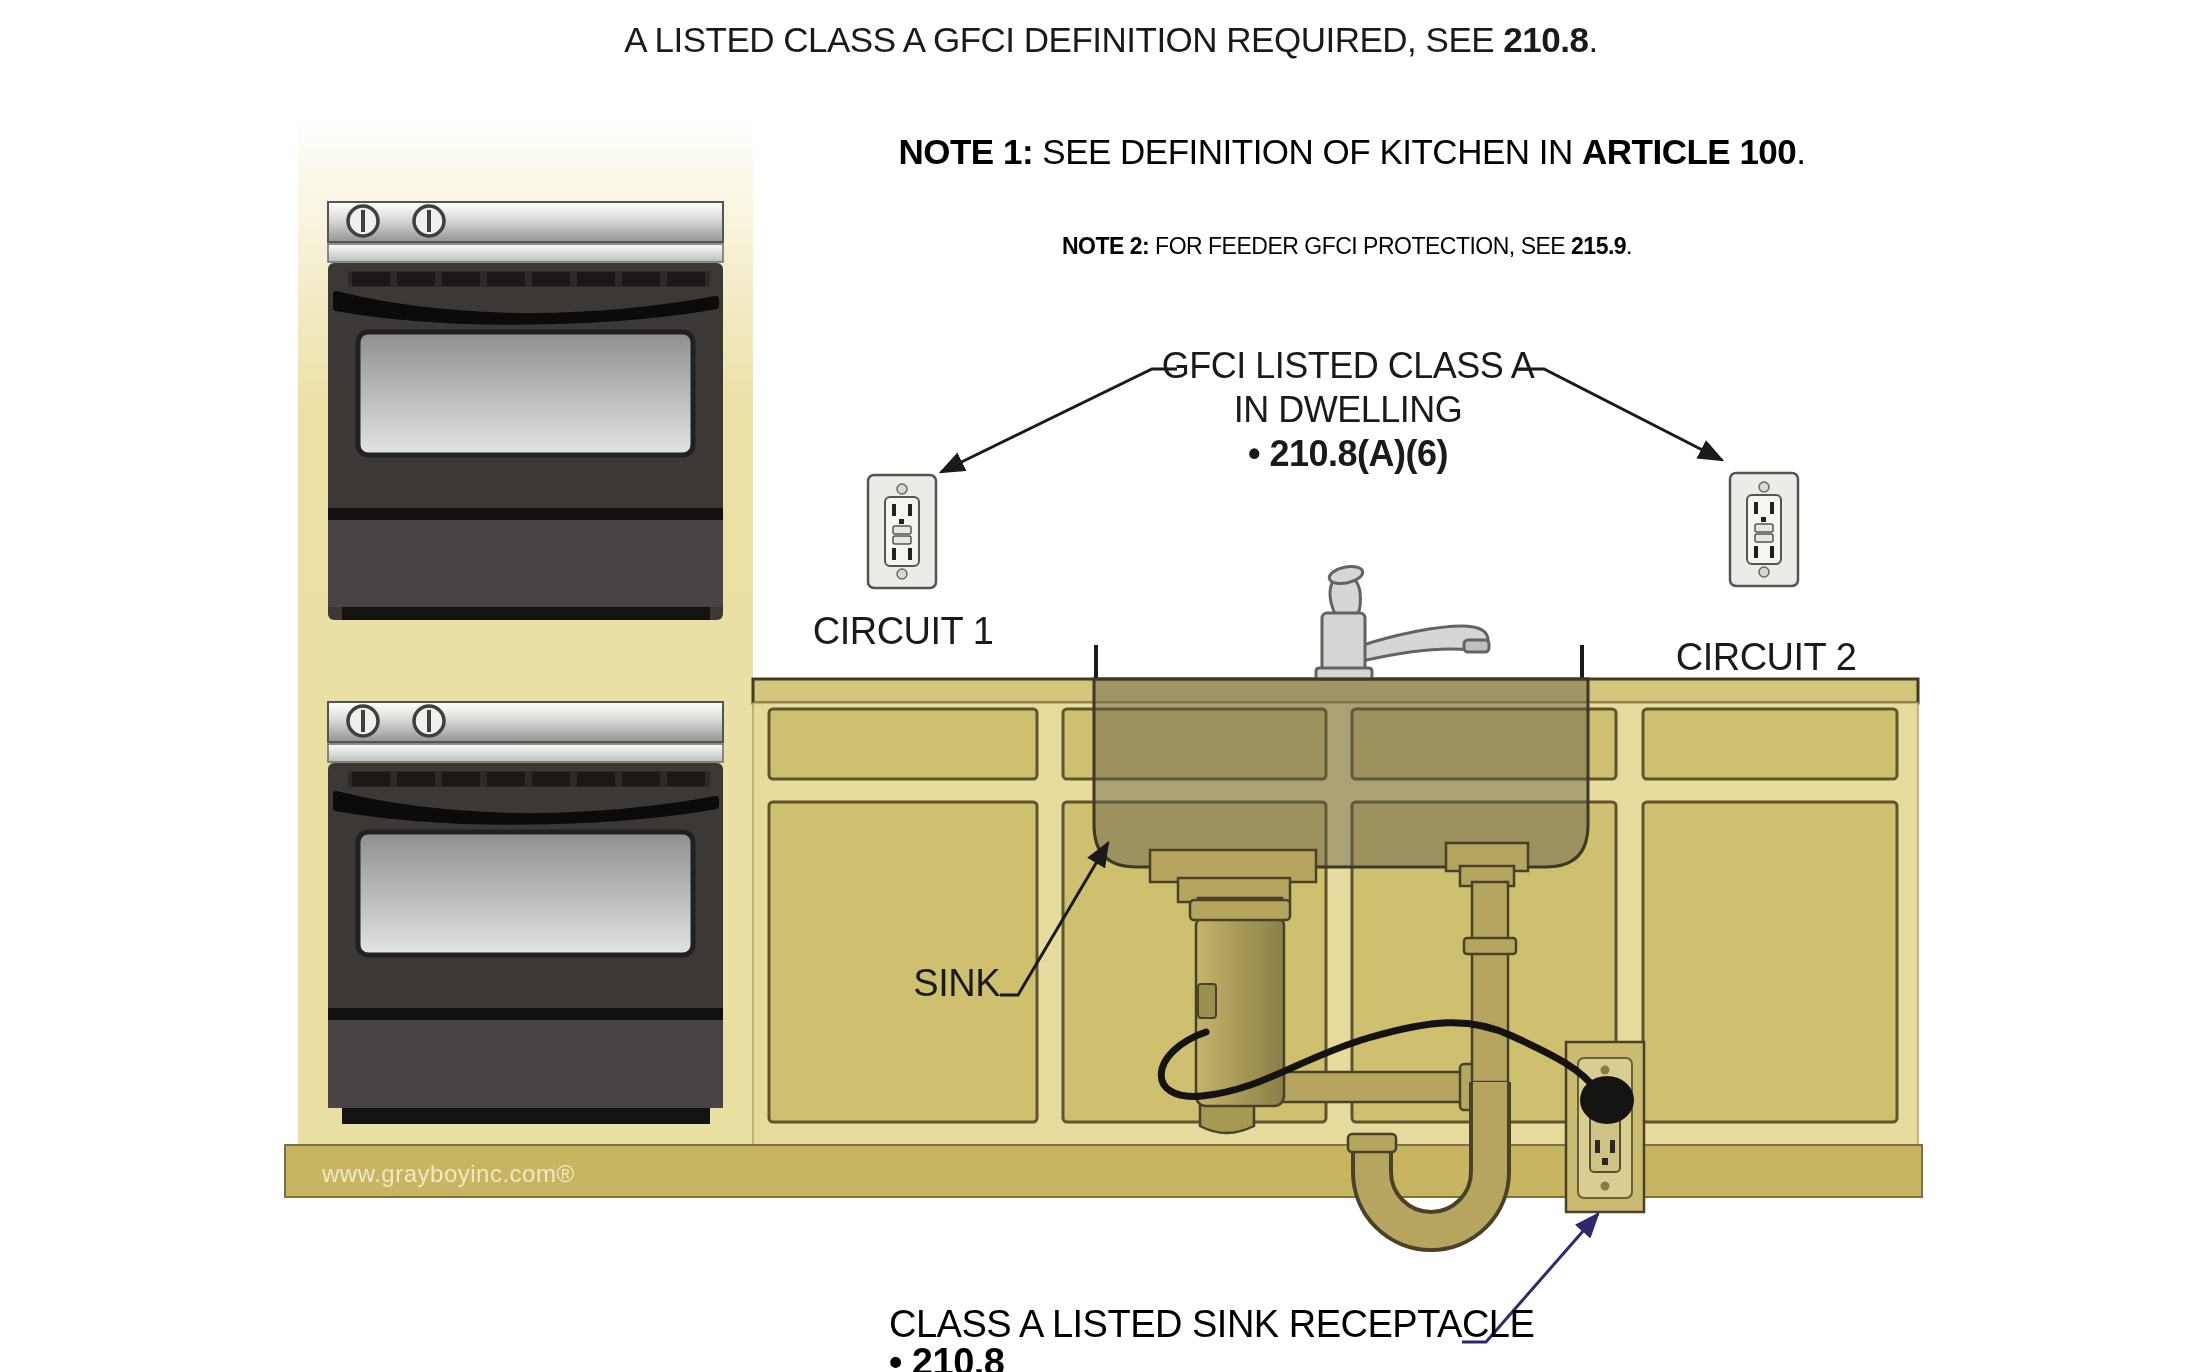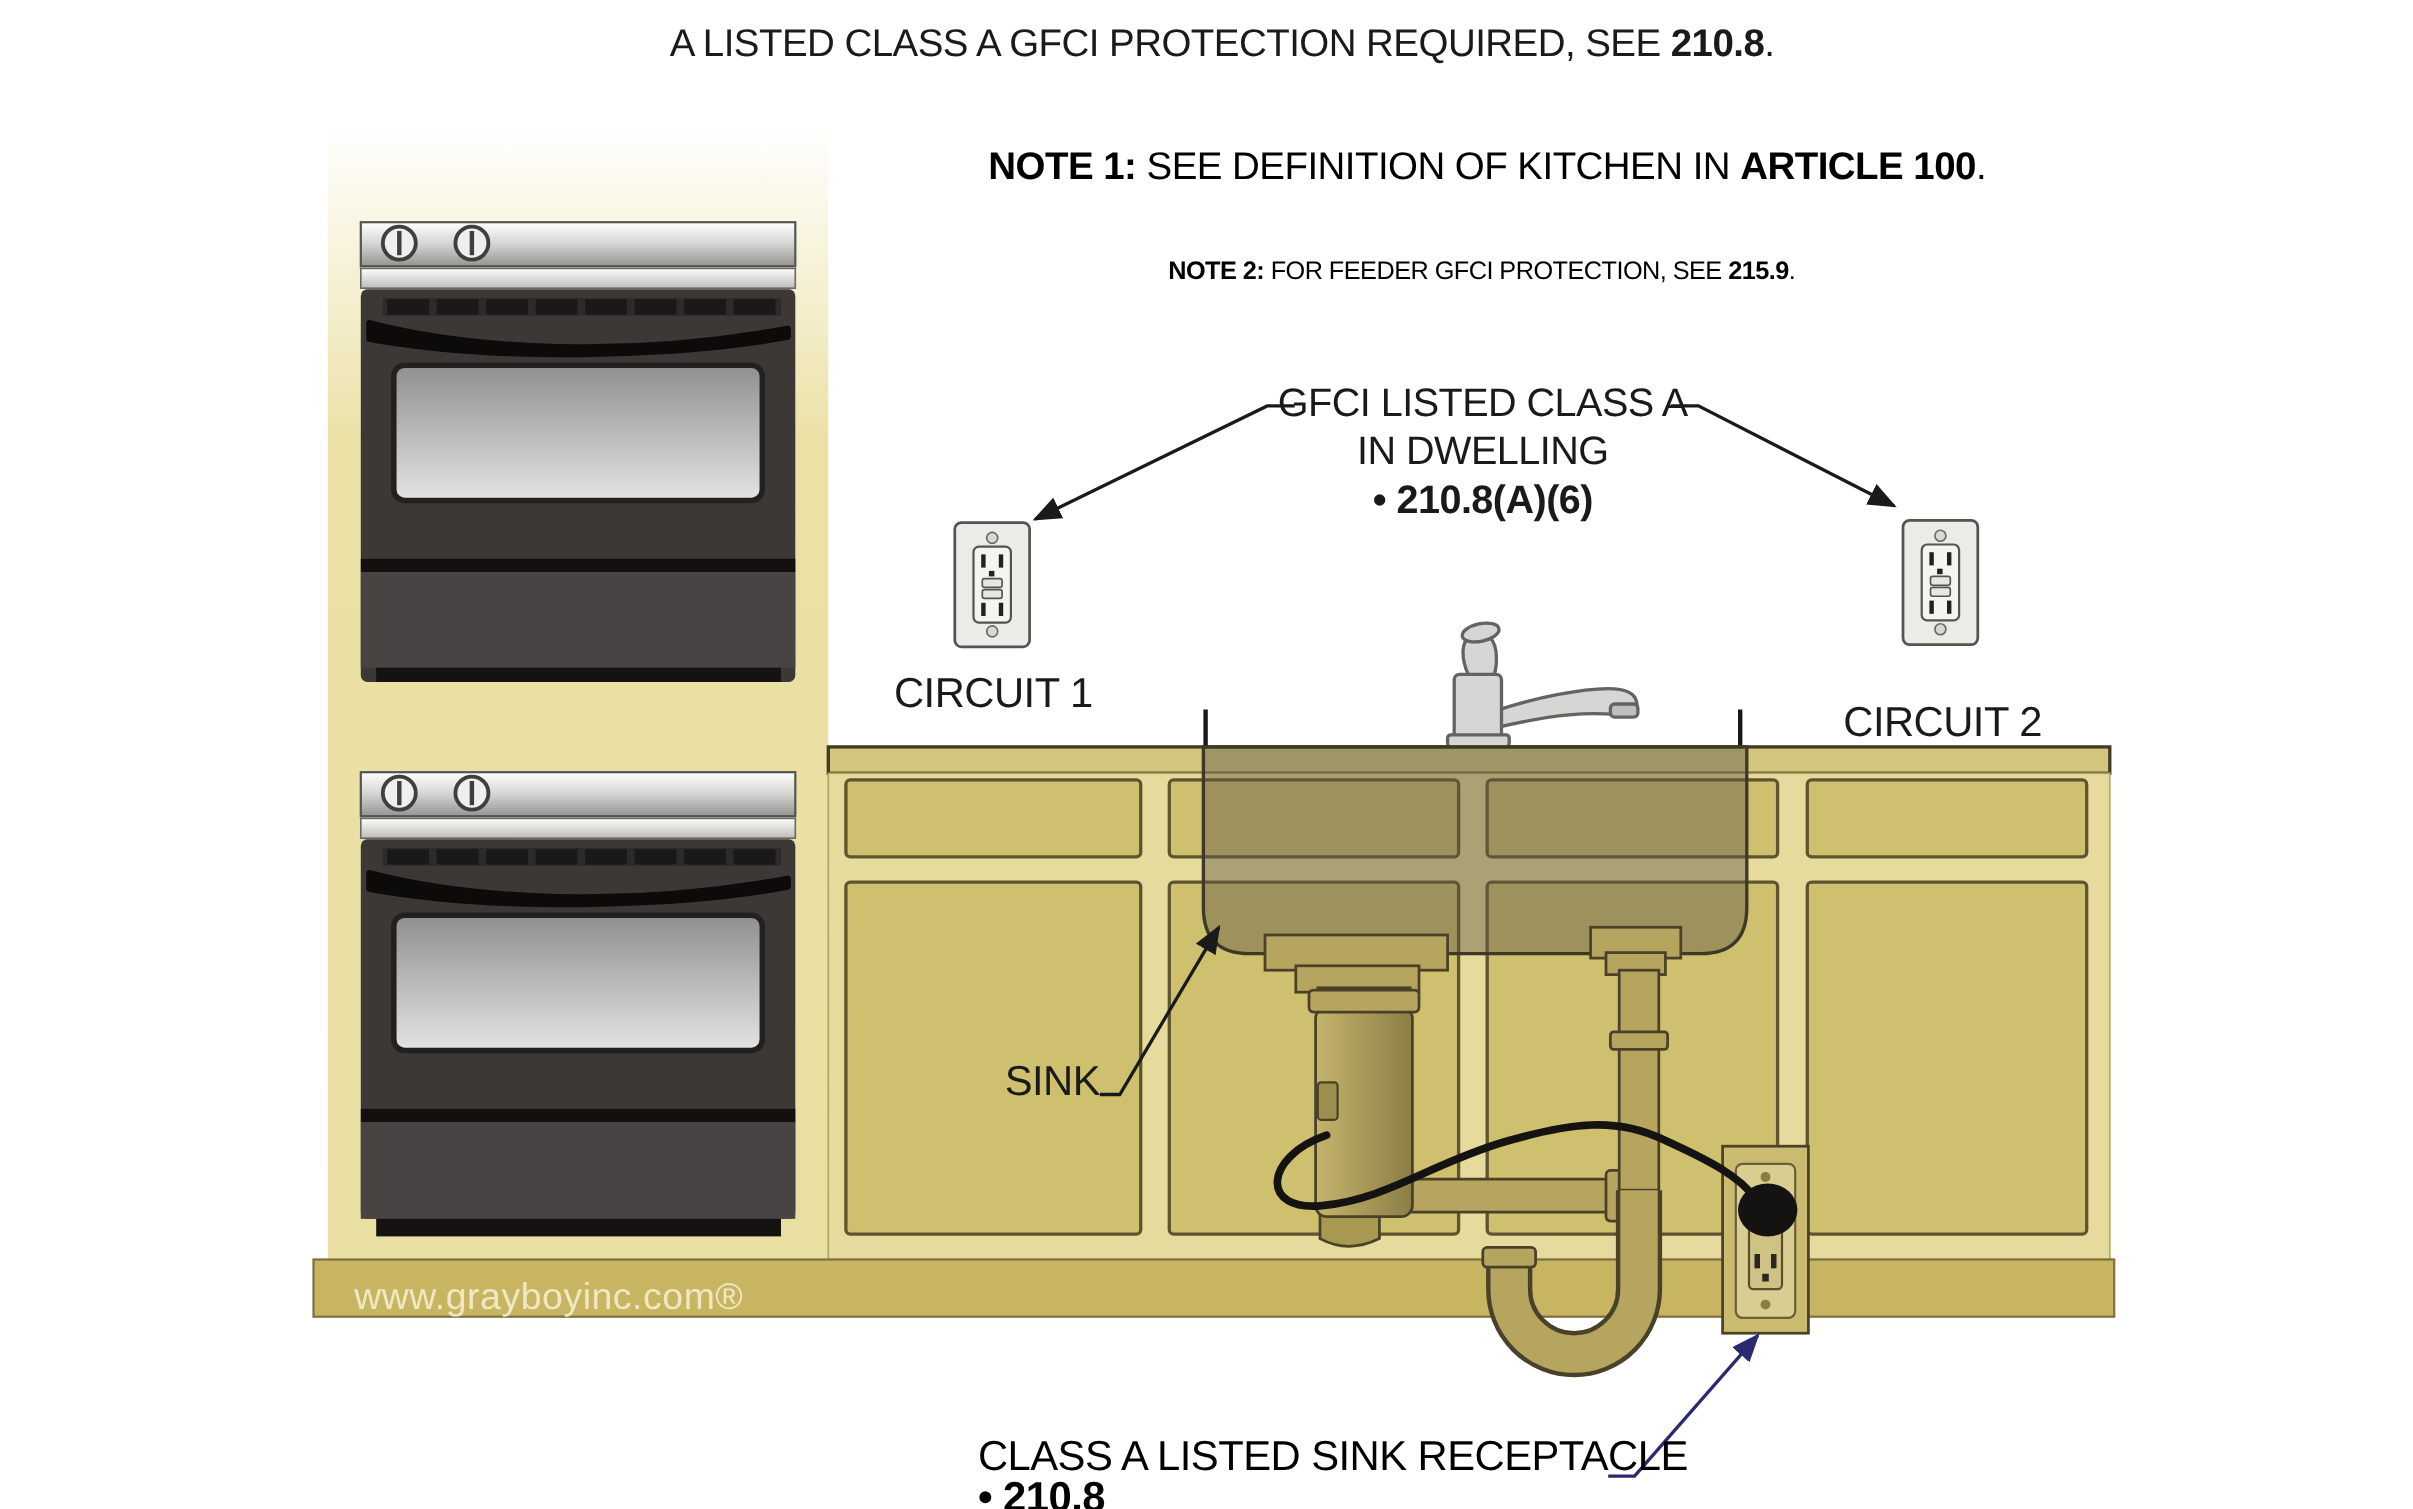--- a/index.html
+++ b/index.html
@@ -15,21 +15,21 @@
   .ctr { transform:translateX(-50%); text-align:center; }
   #title { left:1111px; top:20px; font-size:35px; }
   #note1 { left:1352px; top:132px; font-size:35px; }
   #note2 { left:1347px; top:233px; font-size:23px; }
   #callout { left:1348px; top:344px; font-size:36px; line-height:44px; }
   #circuit1 { left:903px; top:610px; font-size:38px; }
   #circuit2 { left:1766px; top:612px; font-size:38px;margin-top:24px; }
   #sinklbl { left:860px; top:962px; width:140px; text-align:right; font-size:38px; }
   #blbl1 { left:889px; top:1303px; font-size:38px; }
   #blbl2 { left:889px; top:1341px; font-size:38px; font-weight:bold; }
-  #watermark { left:322px; top:1160px; font-size:34px; letter-spacing:0.5px;
+  #watermark { left:322px; top:1160px; font-size:24px; letter-spacing:0.5px;
                color:rgba(247,241,212,0.85); }
 </style>
 </head>
 <body>
 
 <div id="stage">
 
   <svg id="scene" width="2194" height="1372" viewBox="0 0 2194 1372">
     <defs>
       <linearGradient id="cabGrad" x1="0" y1="0" x2="0" y2="1">
@@ -243,21 +243,21 @@
     <g fill="none" stroke="#1a1a1a" stroke-width="3">
       <path d="M1177,369 L1152,369 L941,472" marker-end="url(#ahBlack)"></path>
       <path d="M1519,369 L1544,369 L1722,460" marker-end="url(#ahBlack)"></path>
       <path d="M1000,995 L1018,995 L1108,843" marker-end="url(#ahBlack)"></path>
     </g>
     <g>
       <path d="M1462,1342 L1486,1342 L1598,1214" fill="none" stroke="#2b2a6e" stroke-width="3" marker-end="url(#ahNavy)"></path>
     </g>
   </svg>
 
-  <div id="title" class="t ctr"><span>A LISTED CLASS A GFCI PROTECTION REQUIRED, SEE </span><span class="b">210.8</span><span>.</span></div>
+  <div id="title" class="t ctr"><span>A LISTED CLASS A GFCI DEFINITION REQUIRED, SEE </span><span class="b">210.8</span><span>.</span></div>
 
   <div id="note1" class="t navy ctr"><span class="b">NOTE 1:</span><span> SEE DEFINITION OF KITCHEN IN </span><span class="b">ARTICLE 100</span><span>.</span></div>
 
   <div id="note2" class="t navy ctr"><span class="b">NOTE 2:</span><span> FOR FEEDER GFCI PROTECTION, SEE </span><span class="b">215.9</span><span>.</span></div>
 
   <div id="callout" class="t ctr">
     <div>GFCI LISTED CLASS A</div>
     <div>IN DWELLING</div>
     <div class="b">• 210.8(A)(6)</div>
   </div>

